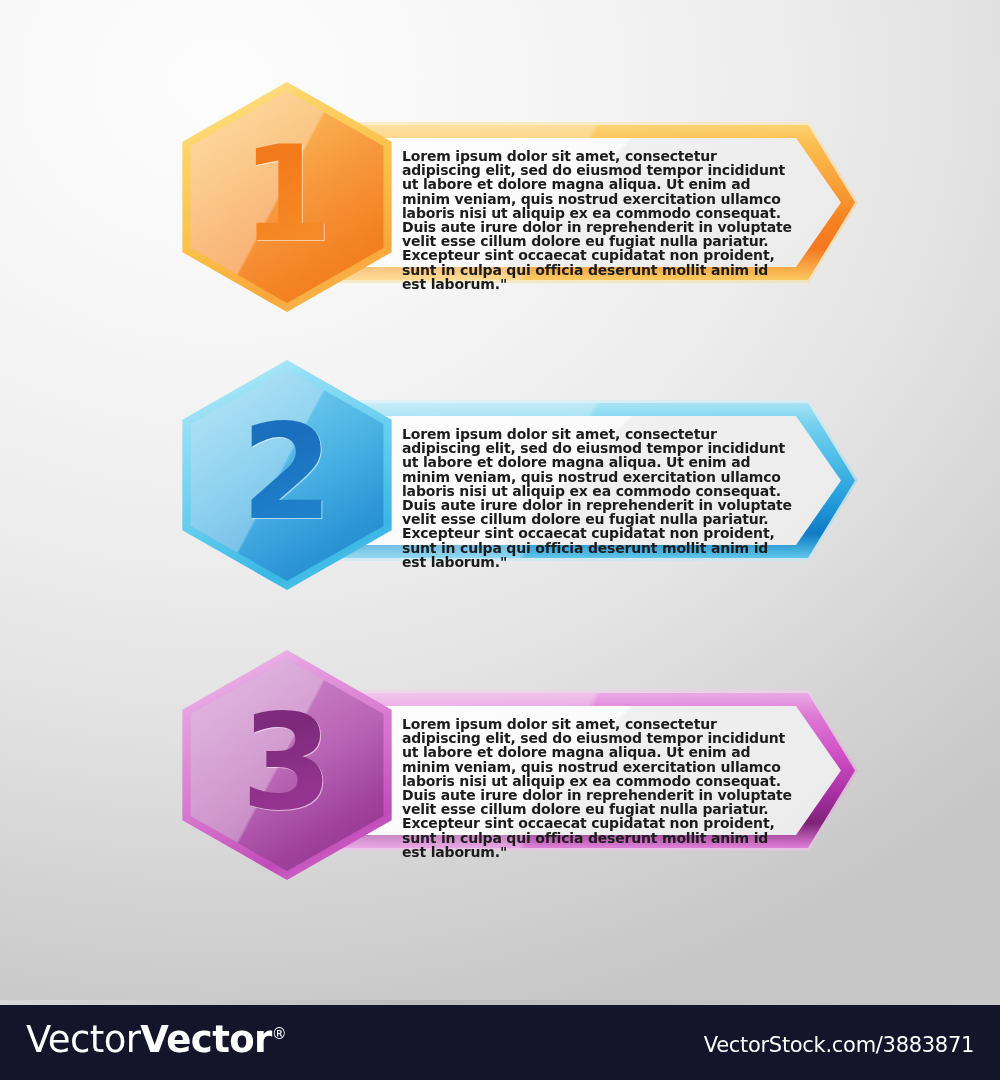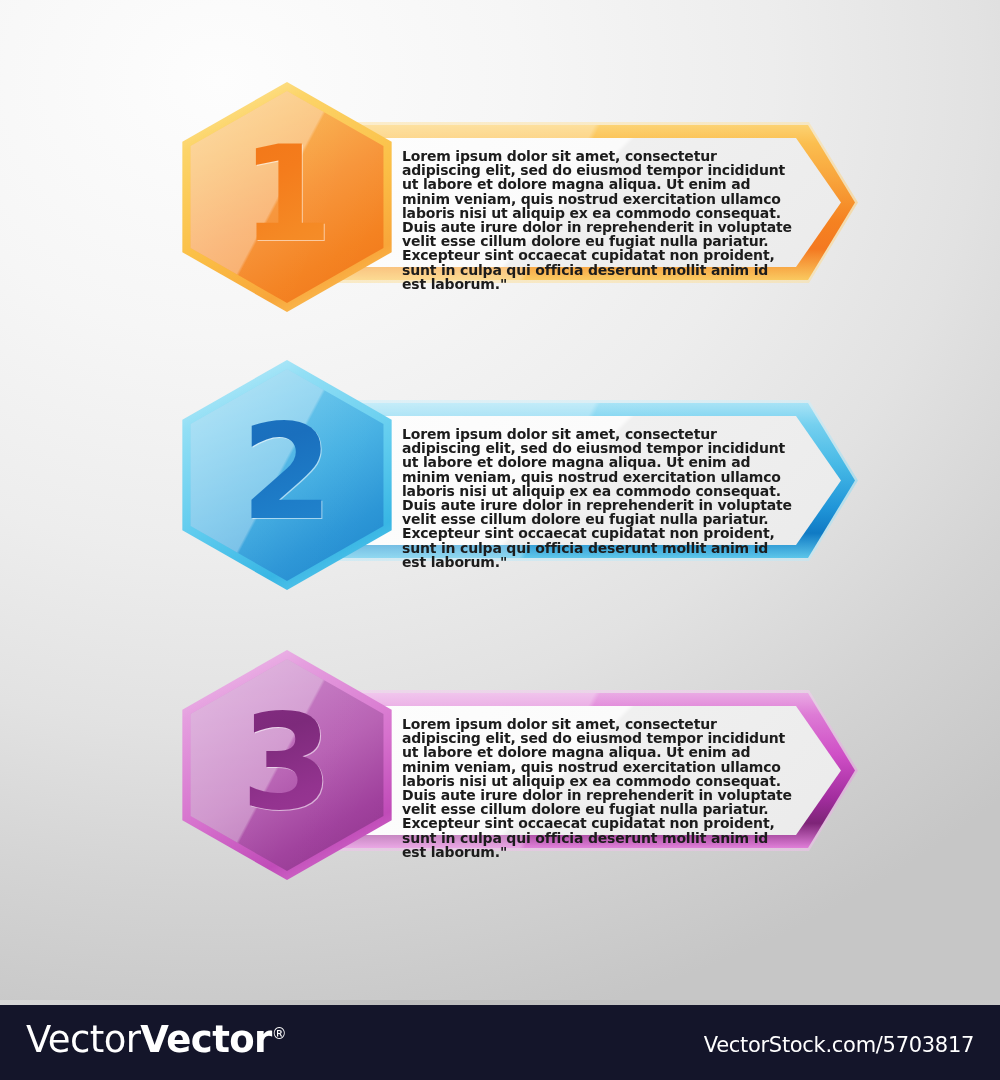--- a/index.html
+++ b/index.html
@@ -259,16 +259,16 @@
       <div class="hex hex-outer" id="hexo-3" style="background: linear-gradient(155deg, rgb(245, 212, 241) 0%, rgb(229, 159, 223) 22%, rgb(214, 113, 205) 55%, rgb(192, 75, 184) 78%, rgb(229, 141, 220) 100%);"></div>
       <div class="hex hex-inner" id="hexi-3" style="background: linear-gradient(150deg, rgb(210, 145, 208) 0%, rgb(197, 122, 195) 26%, rgb(183, 96, 179) 52%, rgb(159, 63, 156) 76%, rgb(138, 47, 135) 100%);"></div>
       <div class="hex-sheen"></div>
       <div class="hex-num" id="num-3" style="background-image: linear-gradient(160deg, rgb(142, 47, 140) 0%, rgb(125, 42, 123) 38%, rgb(147, 51, 143) 60%, rgb(168, 66, 159) 100%); background-clip: text; color: transparent; text-shadow: none; filter: drop-shadow(rgba(255, 255, 255, 0.55) 1px 1px 0px);">3</div>
     </div>
   </div>
 
   <div class="footer" style="background: rgb(20, 21, 42);">
     <div class="footer-strip"></div>
     <div class="vs-logo" style="color: rgb(255, 255, 255);"><span class="light">Vector</span><span class="bold">Vector</span><span class="reg">®</span></div>
-    <div class="vs-url" style="color: rgb(255, 255, 255);">VectorStock.com/5703817</div>
+    <div class="vs-url" style="color: rgb(255, 255, 255);">VectorStock.com/3883871</div>
   </div>
 
 </div>
 
 </body></html>

